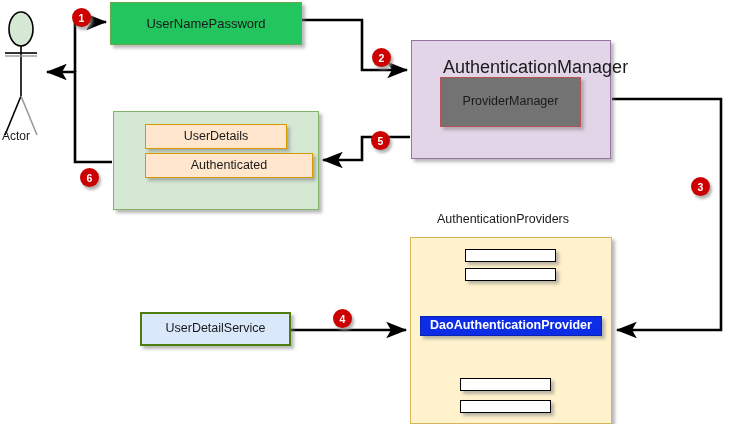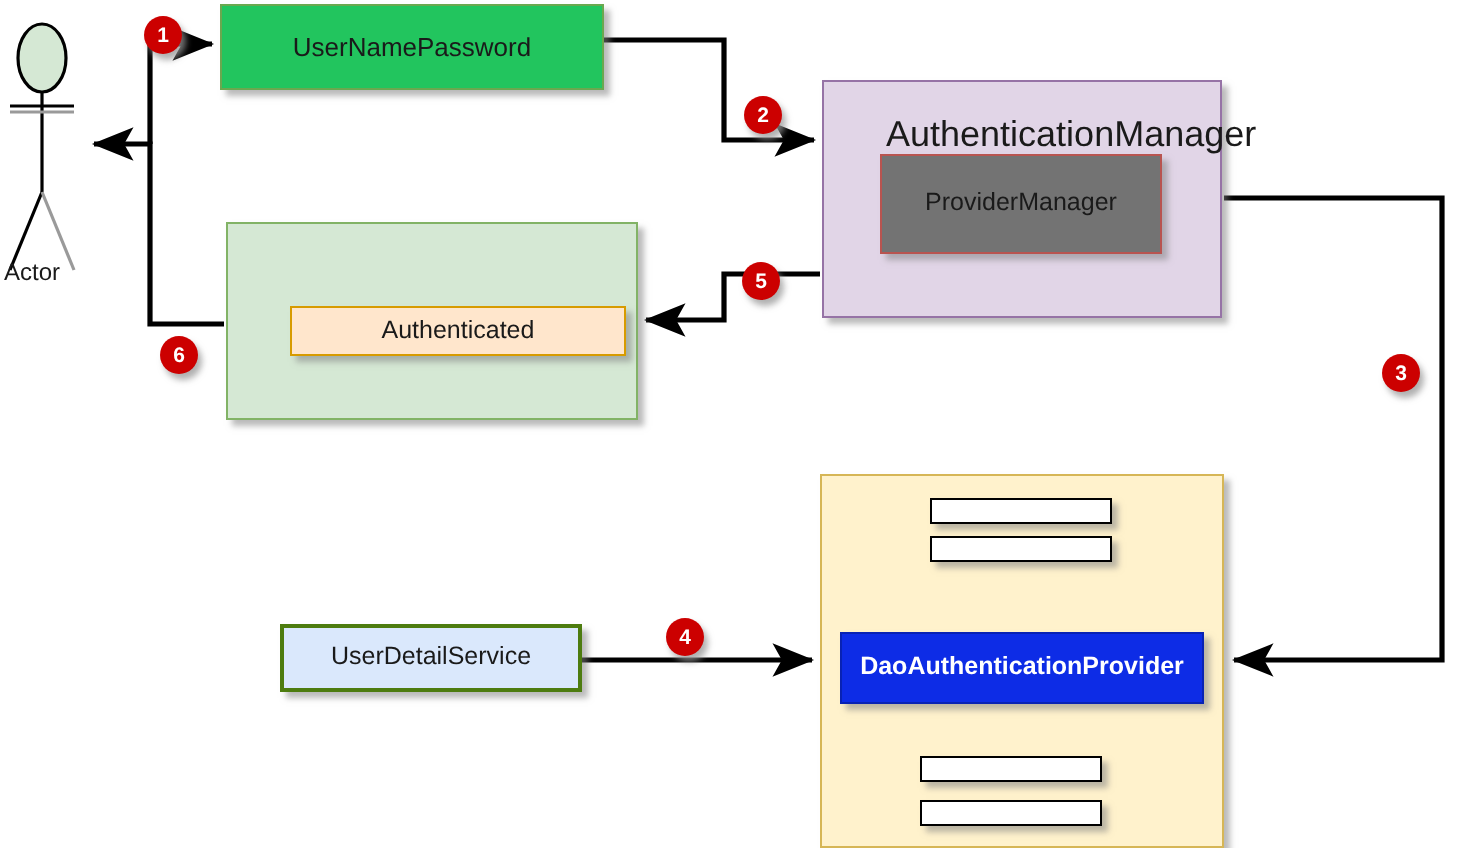--- a/index.html
+++ b/index.html
@@ -78,36 +78,40 @@
       <line x1="21" y1="96" x2="37" y2="135" stroke="#9a9a9a" stroke-width="1.6"></line>
     </g>
   </svg>
 
   <div class="node green-box shadowed" style="left:110px;top:2px;width:192px;height:43px;flex-direction:column;">
     <span>UserNamePassword</span>
   </div>
 
   <div class="node green-cont shadowed" style="left:113px;top:111px;width:206px;height:99px;">
   </div>
+  <div class="node orange-box shadowed" style="left:145px;top:124px;width:142px;height:25px;">
+    <span>UserDetails</span>
+  </div>
   <div class="node orange-box shadowed" style="left:145px;top:153px;width:168px;height:25px;text-align:right;">
     <span>Authenticated</span>
   </div>
 
   <div class="node purple-box shadowed" style="left:411px;top:40px;width:200px;height:119px;">
   </div>
   <div class="plain-label" style="left:443px;top:57px;">AuthenticationManager</div>
   <div class="node pink-box shadowed" style="left:440px;top:77px;width:141px;height:50px;">
     <span>ProviderManager</span>
   </div>
 
+  <div class="container-title" style="left:437px;top:212px;">AuthenticationProviders</div>
   <div class="node yellow-box shadowed" style="left:410px;top:237px;width:202px;height:187px;">
   </div>
   <div class="node white-bar shadowed" style="left:465px;top:249px;width:91px;height:13px;"></div>
   <div class="node white-bar shadowed" style="left:465px;top:268px;width:91px;height:13px;"></div>
-  <div class="node blue-box shadowed" style="left:420px;top:316px;width:182px;height:36px;">
+  <div class="node blue-box shadowed" style="left:420px;top:316px;width:182px;height:20px;">
     <span>DaoAuthenticationProvider</span>
   </div>
   <div class="node white-bar shadowed" style="left:460px;top:378px;width:91px;height:13px;"></div>
   <div class="node white-bar shadowed" style="left:460px;top:400px;width:91px;height:13px;"></div>
 
   <div class="node lblue-box shadowed" style="left:140px;top:312px;width:151px;height:34px;">
     <span>UserDetailService</span>
   </div>
 
   <div class="actor-caption" style="left:2px;top:129px;">Actor</div>

